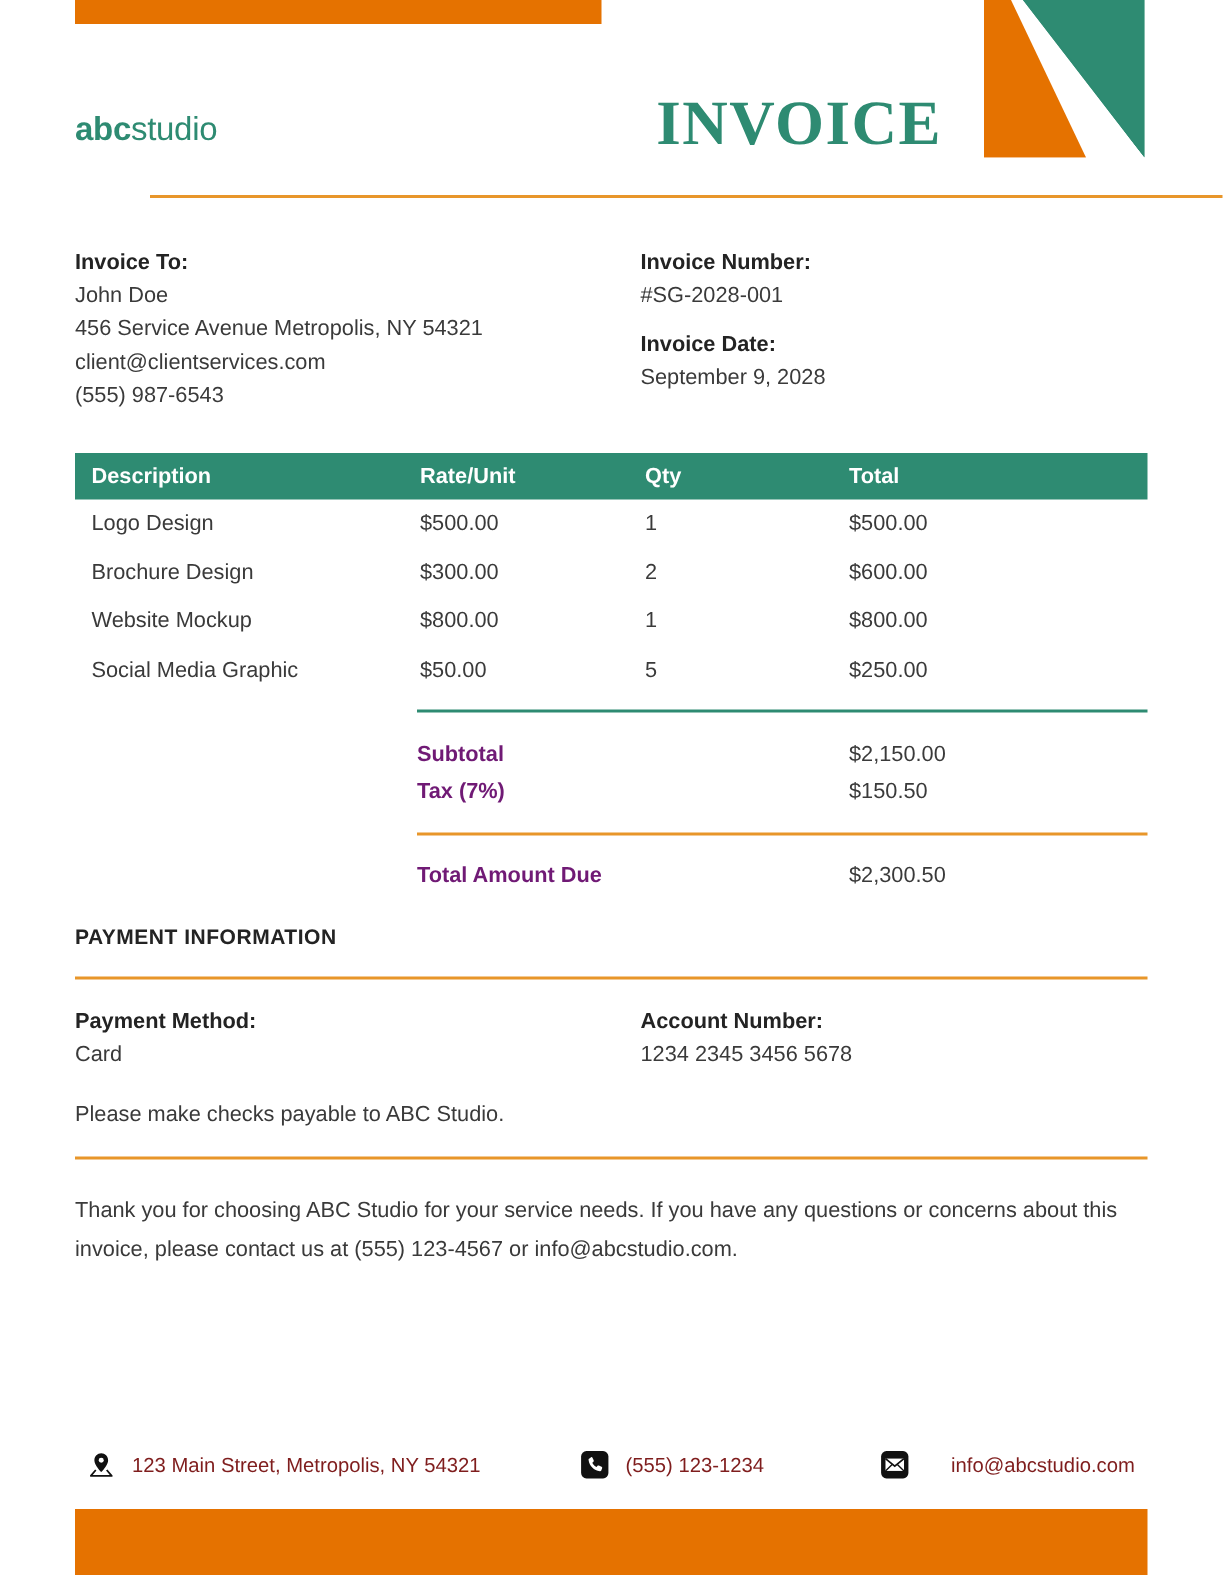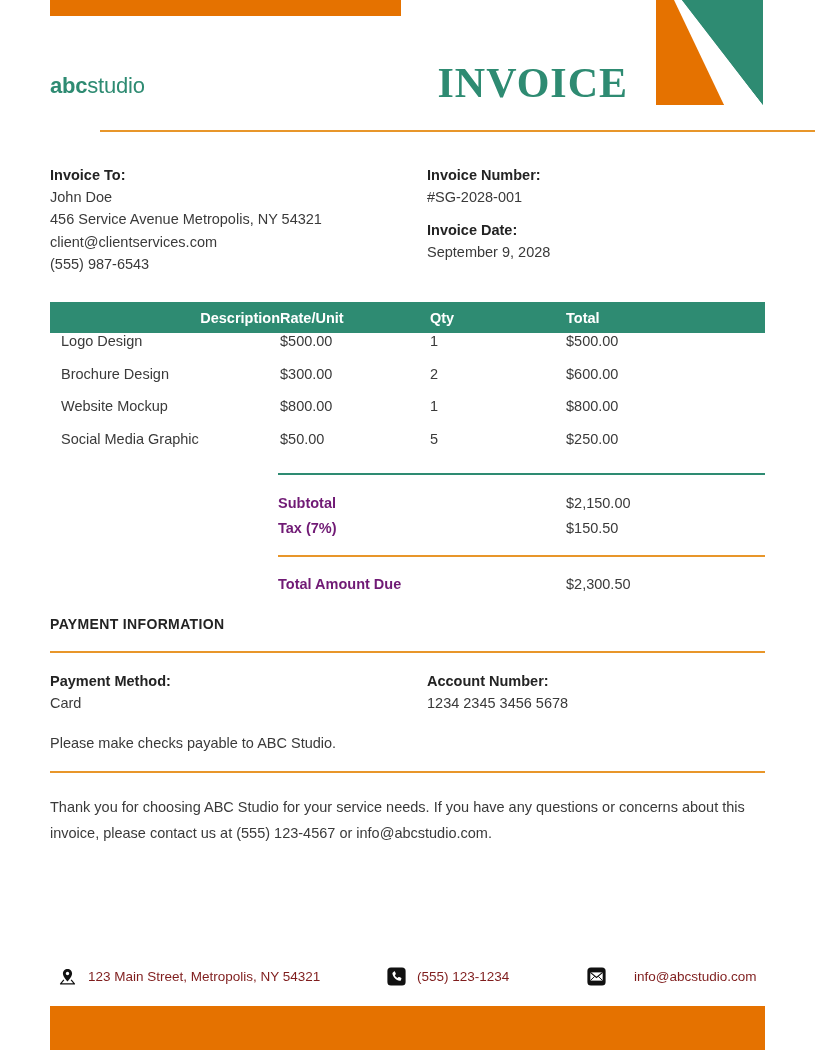--- a/index.html
+++ b/index.html
@@ -124,29 +124,29 @@
     background: #2E8B72;
     height: 31px;
     align-items: center;
     color: #ffffff;
     font-weight: bold;
     font-size: 14.5px;
   }
   .trow {
     display: flex;
     height: 32.5px;
-    align-items: flex-start;
+    align-items: center;
     font-size: 14.5px;
     color: #3a3a3a;
   }
   .c-desc  { width: 230px; padding-left: 11px; box-sizing: border-box; }
   .c-rate  { width: 150px; }
   .c-qty   { width: 136px; }
   .c-total { flex: 1; }
-  .thead .c-desc { padding-left: 11px; text-align: right; }
+  .thead .c-desc { padding-left: 11px; }
 
   
   .totals {
     position: absolute;
     left: 278px;
     top: 473px;
     width: 487px;
   }
   .totals .rule-teal {
     height: 2px;

